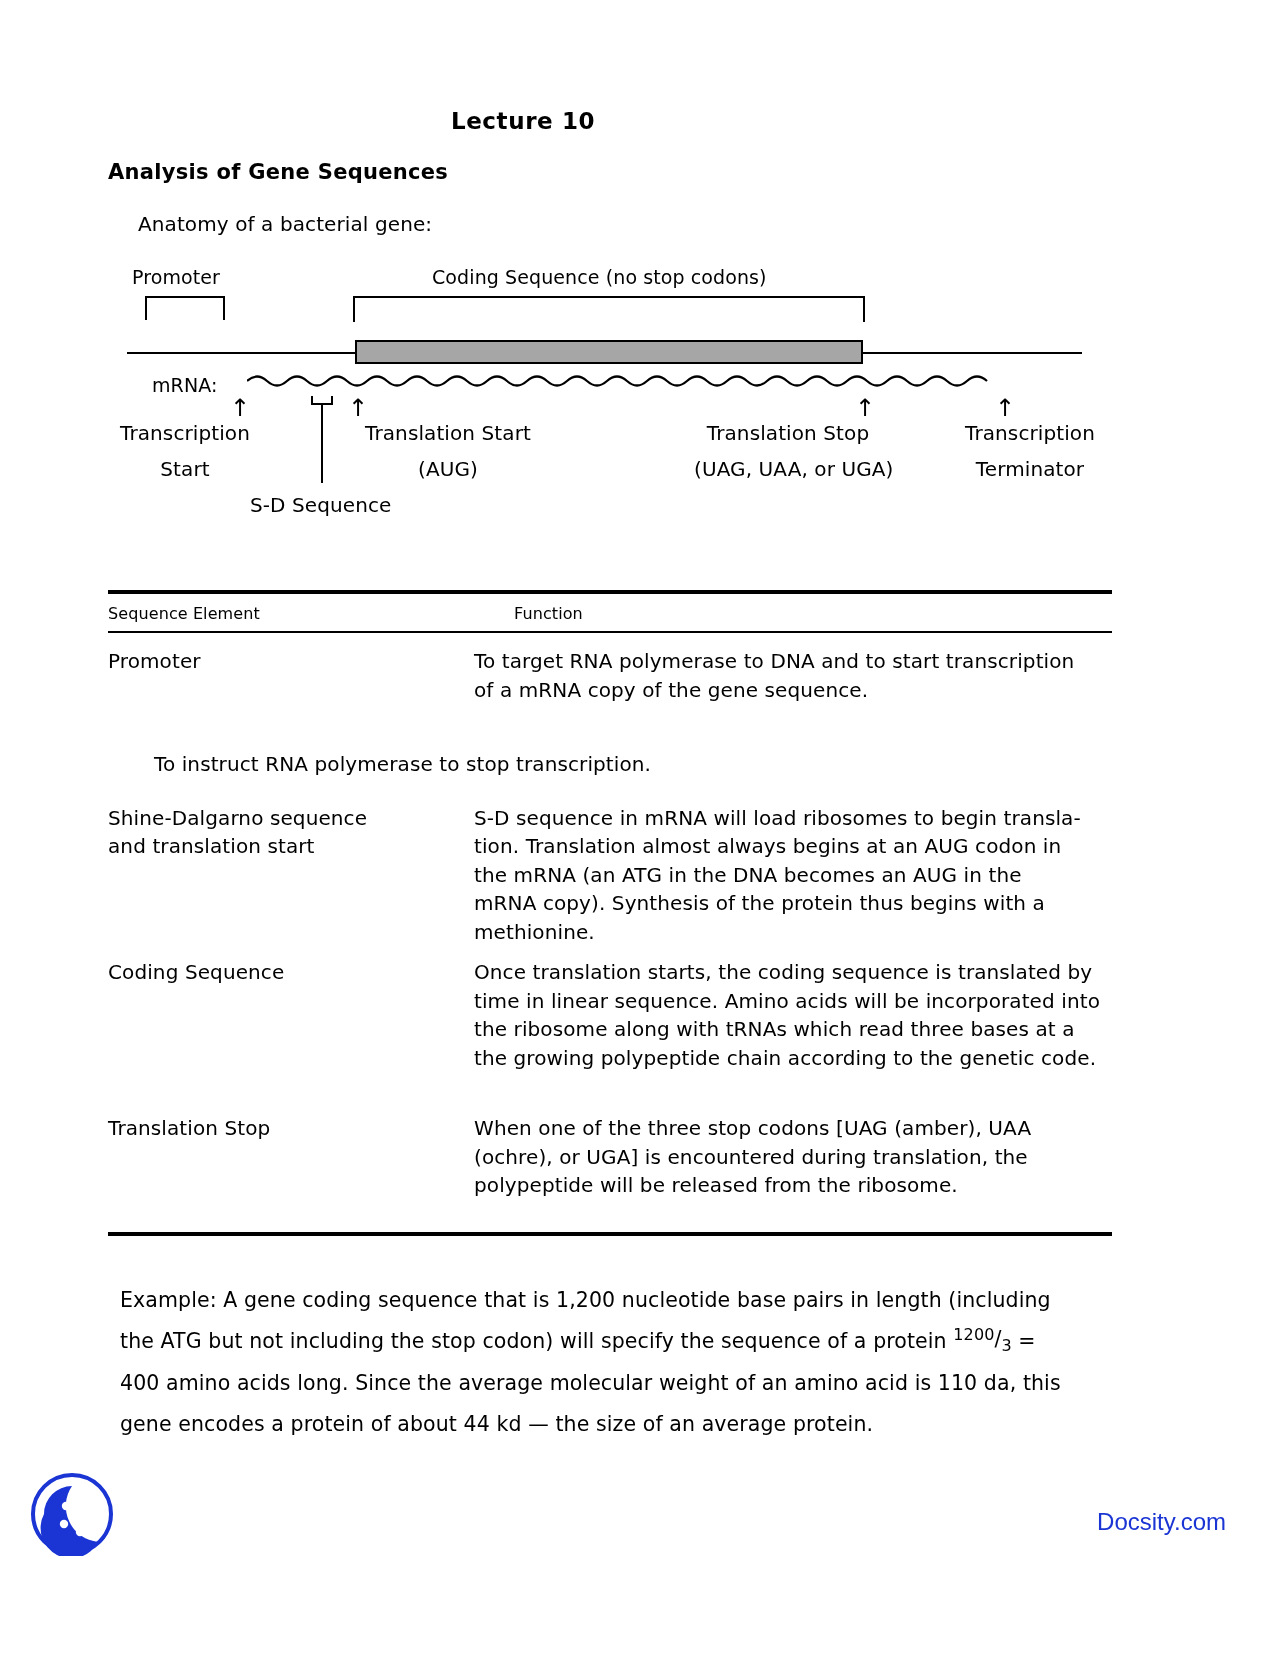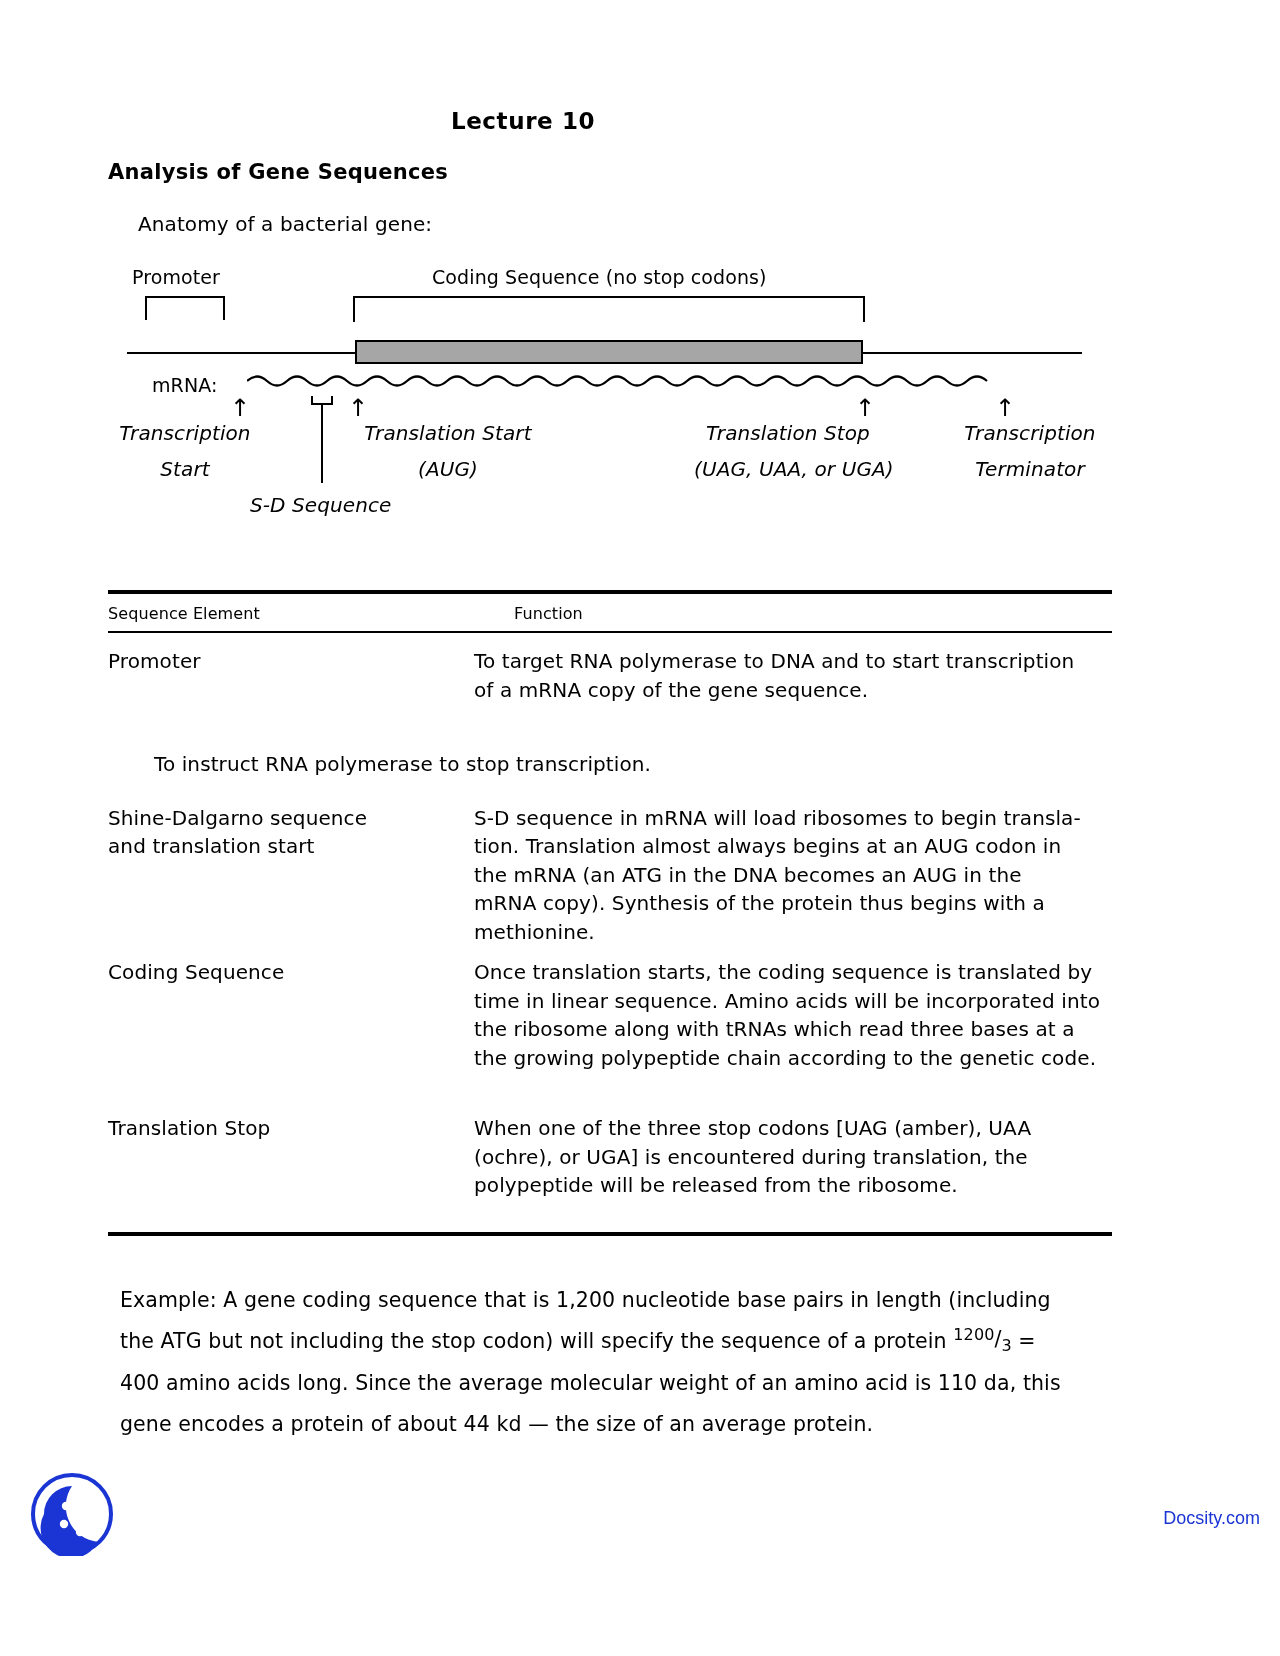--- a/index.html
+++ b/index.html
@@ -144,21 +144,20 @@
     top: 9px; left: 10px;
     width: 0; height: 78px;
     border-left: 2px solid #000;
   }
 
   .caption {
     position: absolute;
     font-size: 20px;
     text-align: center;
     white-space: nowrap;
-    font-style: italic;
   }
   .cap-l1 { top: 163px; }
   .cap-l2 { top: 199px; }
   .cap-transcription-start { left: 110px;  width: 150px; }
   .cap-translation-start   { left: 350px;  width: 196px; }
   .cap-translation-stop    { left: 694px;  width: 188px; }
   .cap-transcription-term  { left: 956px;  width: 148px; }
   .cap-sd { top: 235px; left: 250px; font-size: 20px; }
 
   
@@ -229,23 +228,23 @@
   
   .logo {
     position: absolute;
     left: 30px;
     top: 1472px;
     width: 84px;
     height: 84px;
   }
   .docsity {
     position: absolute;
-    right: 20px;
+    right: 54px;
     top: 1508px;
-    font-size: 18px;
+    font-size: 24px;
     color: #1a35d4;
     font-family: "Liberation Sans", sans-serif;
   }
 </style>
 </head>
 <body>
 
 <div class="page">
 
   <div class="lecture-title hand">Lecture 10</div>

